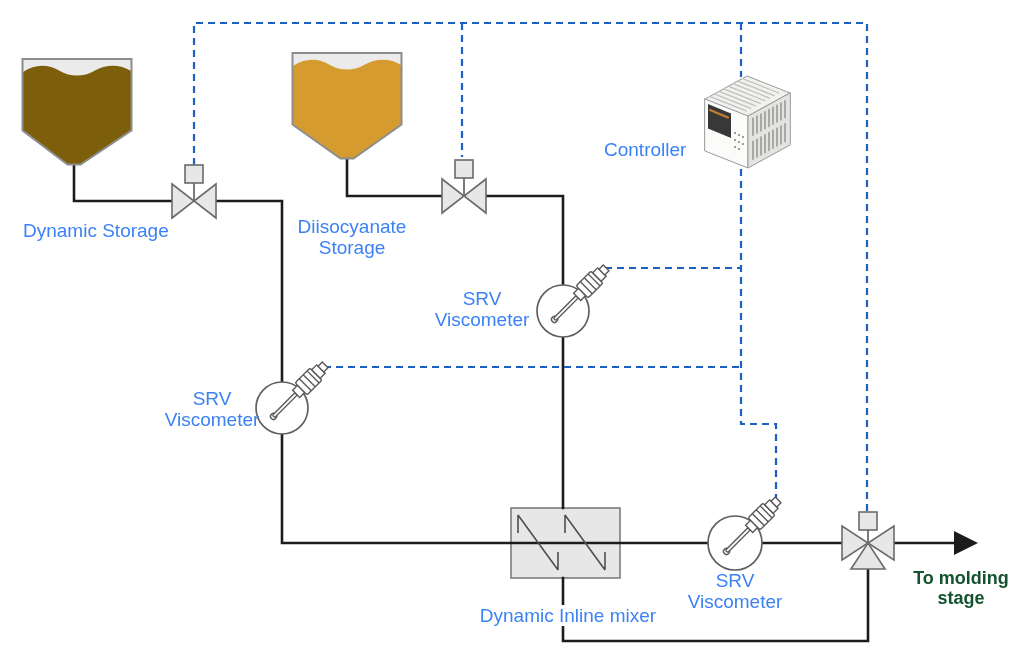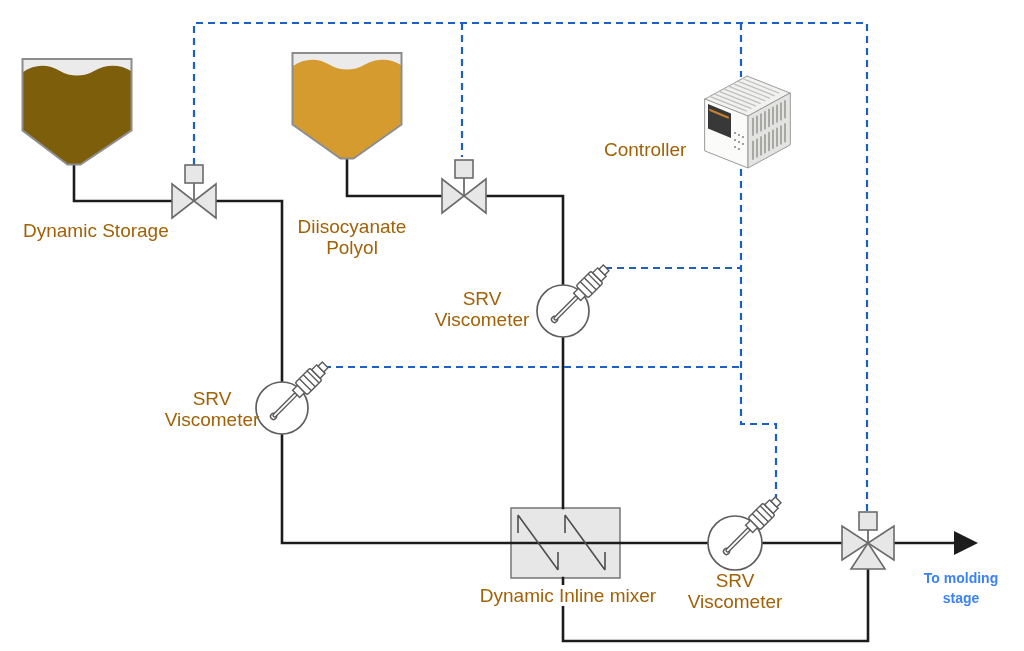--- a/index.html
+++ b/index.html
@@ -2,26 +2,26 @@
 <html><head>
 <meta charset="utf-8">
 <style>
   html,body{margin:0;padding:0;background:#fff;}
   .stage{
     position:relative;width:1024px;height:651px;background:#ffffff;
     font-family:"Liberation Sans","DejaVu Sans",sans-serif;overflow:hidden;
   }
   .stage svg{position:absolute;left:0;top:0;}
   .lbl{
-    position:absolute;font-size:19px;line-height:21px;color:#a16207;
+    position:absolute;font-size:19px;line-height:21px;color:#3b82f6;
     white-space:pre-line;
   }
   .lbl.center{text-align:center;}
-  .lbl.mixer{background:#ffffff;padding:0 2px;}
-  .lbl.bold{font-weight:bold;font-size:14px;line-height:20px;color:#3b82f6;}
+  .lbl.mixer{background:#ffffff;padding:0 2px;margin-top:20px;}
+  .lbl.bold{font-weight:bold;font-size:18px;line-height:20px;color:#14532d;}
 </style>
 </head>
 <body>
 
 <div class="stage">
 
   <svg width="1024" height="651" viewBox="0 0 1024 651">
 
     <rect x="511" y="508" width="109" height="70" fill="#e7e7e7" stroke="#7d7d7d" stroke-width="1.6"></rect>
 
@@ -136,21 +136,21 @@
           <circle cx="739" cy="142" r="1.1"></circle>
           <circle cx="743" cy="144" r="1.1"></circle>
         <circle cx="735" cy="147" r="1.1"></circle>
           <circle cx="739" cy="149" r="1.1"></circle>
       </g>
     </g>
   </svg>
 
   <div class="lbl" style="left:23px;top:220px;">Dynamic Storage</div>
   <div class="lbl center" style="left:288px;top:216px;width:128px;">Diisocyanate
-Polyol</div>
+Storage</div>
   <div class="lbl" style="left:604px;top:139px;">Controller</div>
   <div class="lbl center" style="left:162px;top:388px;width:100px;">SRV
 Viscometer</div>
   <div class="lbl center" style="left:432px;top:288px;width:100px;">SRV
 Viscometer</div>
   <div class="lbl center" style="left:685px;top:570px;width:100px;">SRV
 Viscometer</div>
   <div class="lbl center mixer" style="left:477px;top:585px;width:178px;">Dynamic Inline mixer</div>
   <div class="lbl center bold" style="left:906px;top:568px;width:110px;">To molding
 stage</div>

